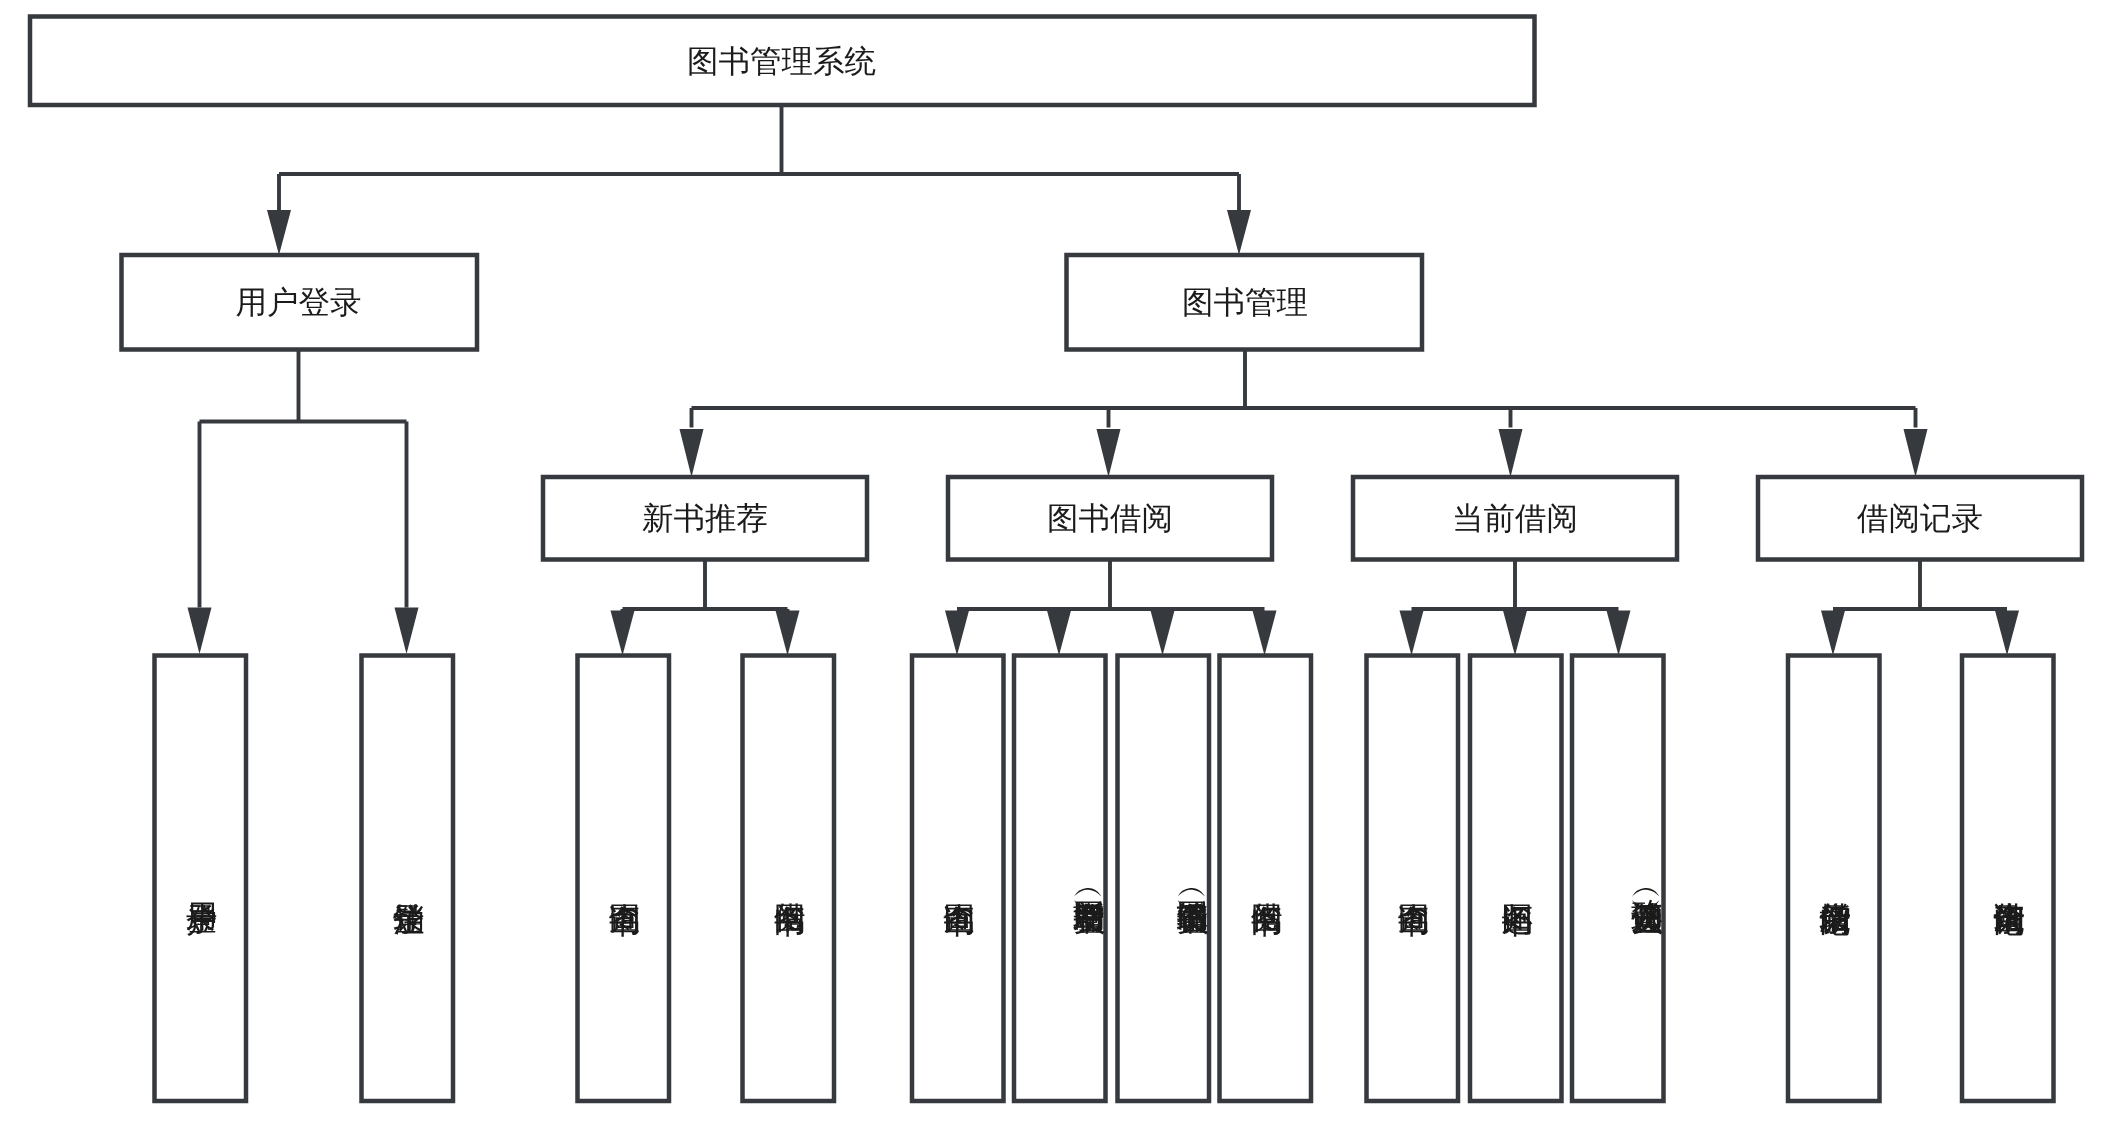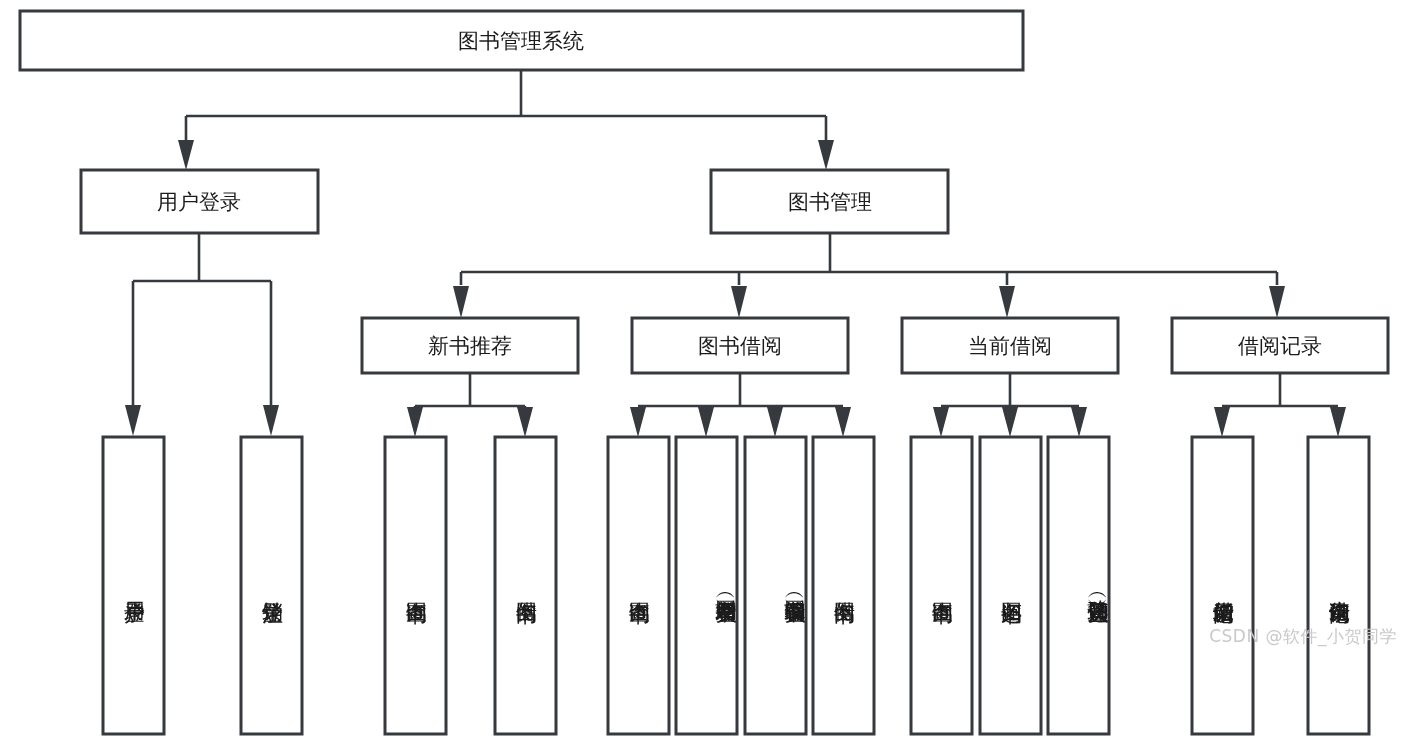--- a/index.html
+++ b/index.html
@@ -199,14 +199,13 @@
   <div class="vlabel" style="left:745px; top:441px; width:61px; height:289px; align-items:flex-start;">编辑图书（管理员）</div>
   <div class="vlabel" style="left:813px; top:437px; width:61px; height:297px;">借阅图书</div>
 
   <div class="vlabel" style="left:911px; top:437px; width:61px; height:297px;">查询图书</div>
   <div class="vlabel" style="left:980px; top:437px; width:61px; height:297px;">归还图书</div>
   <div class="vlabel" style="left:1048px; top:441px; width:61px; height:289px; align-items:flex-start;">确认归还（管理员）</div>
 
   <div class="vlabel" style="left:1192px; top:437px; width:61px; height:297px;">新增借阅记录</div>
   <div class="vlabel" style="left:1308px; top:437px; width:61px; height:297px;">查询借阅记录</div>
 
-  <div class="watermark">CSDN @软件_小贺同学</div>
 </div>
 
 </body></html>

